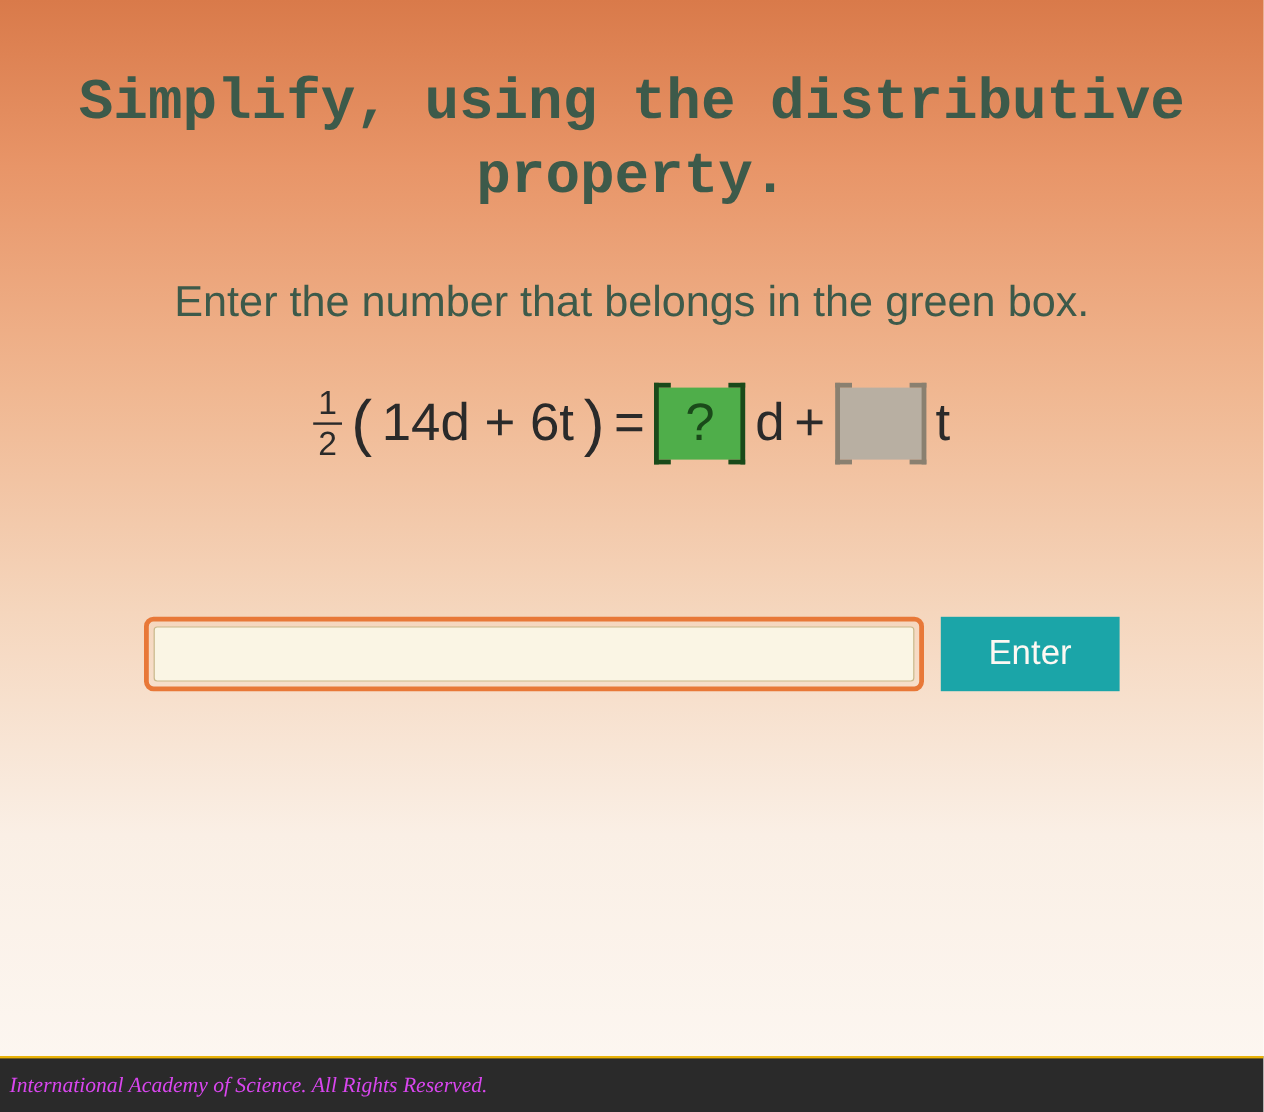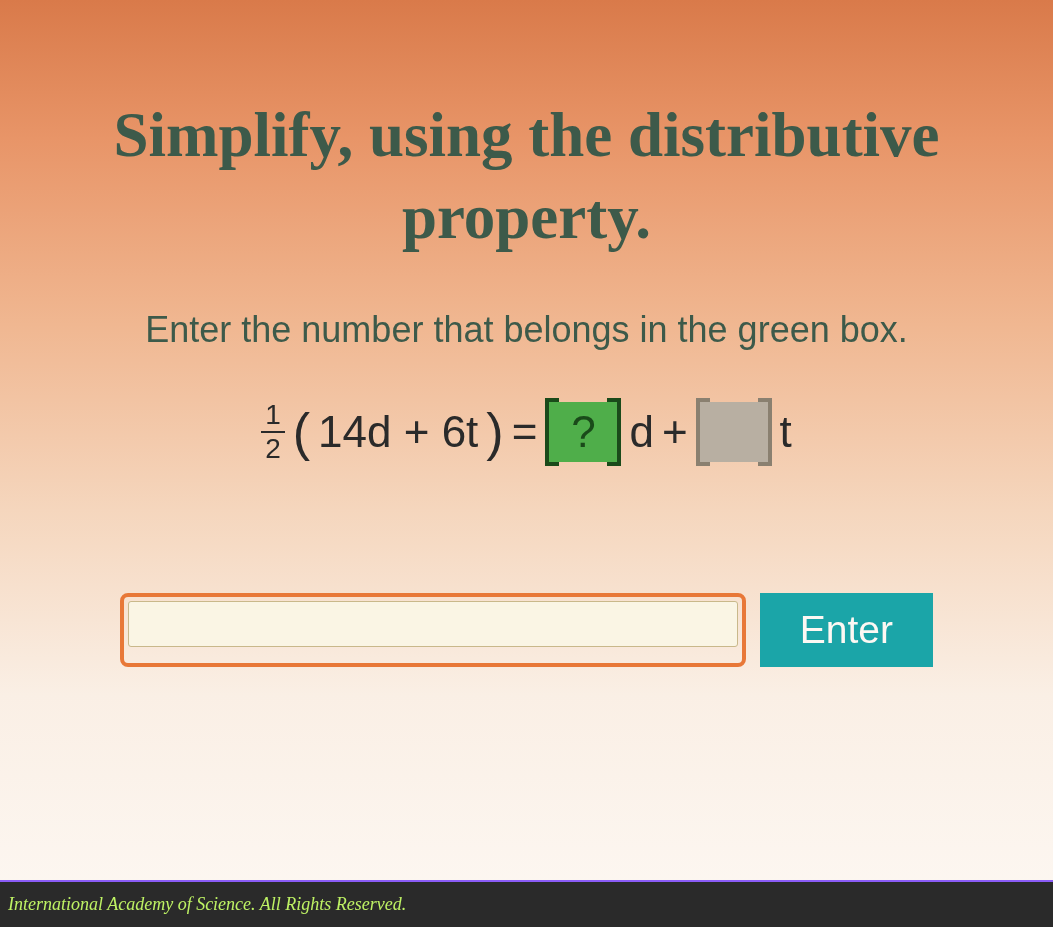--- a/index.html
+++ b/index.html
@@ -13,27 +13,26 @@
       font-family: Georgia, 'Times New Roman', serif;
       background: linear-gradient(180deg, #d97a4a 0%, #e89568 15%, #f0b791 35%, #f5d6bd 55%, #faefe5 75%, #fdf8f3 100%);
       position: relative;
       overflow: hidden;
     }
     .content {
       padding: 55px 40px 0 40px;
       text-align: center;
     }
     .title {
-      font-size: 63px;
+      font-size: 48px;
       color: #3d5a4a;
       font-weight: 600;
       line-height: 1.3;
       margin-bottom: 50px;
-      font-family: Liberation Serif, serif;
-      margin-top: 40px;
+      font-family: Liberation Mono, monospace;
     }
     .subtitle {
       font-size: 36px;
       color: #3d5a4a;
       font-family: 'Segoe UI', Arial, sans-serif;
       margin-bottom: 50px;
     }
     .equation {
       font-size: 44px;
       color: #2a2a2a;
@@ -141,42 +140,42 @@
       border: 1px solid #c9b88a;
       border-radius: 3px;
       font-size: 24px;
       padding: 0 12px;
       outline: none;
       font-family: 'Segoe UI', Arial, sans-serif;
     }
     .enter-btn {
       background: #1ba5a8;
       color: #fdf8f3;
-      font-size: 39px;
+      font-size: 29px;
       font-family: 'Segoe UI', Arial, sans-serif;
       border: none;
       padding: 0 40px;
       margin-left: 14px;
       cursor: pointer;
-      height: 74px;
+      height: 62px;
       display: flex;
       align-items: center;
     }
     .footer {
       position: absolute;
       bottom: 0;
       left: 0;
       right: 0;
       background: #2a2a2a;
-      color: #bef264;
+      color: #d946ef;
       font-style: italic;
       font-family: Georgia, serif;
       font-size: 18px;
       padding: 12px 8px;
-      border-top: 2px solid #8b5cf6;
+      border-top: 2px solid #eab308;
     }
   </style>
 </head>
 <body>
 
 <div class="content">
   <h1 class="title">Simplify, using the distributive property.</h1>
   <div class="subtitle">Enter the number that belongs in the green box.</div>
 
   <div class="equation">

